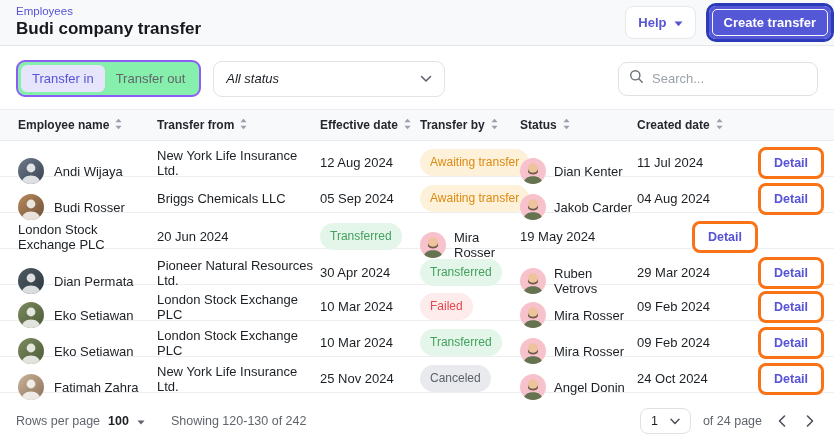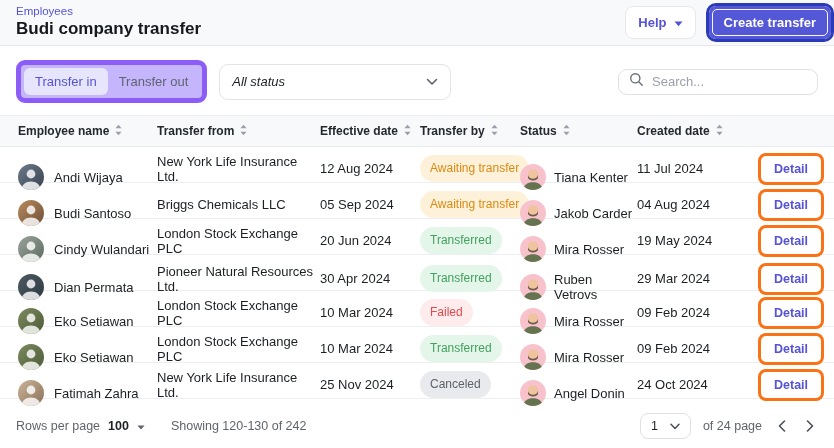--- a/index.html
+++ b/index.html
@@ -44,35 +44,35 @@
   }
   .create-btn::after {
     content: ""; position: absolute; inset: 3px;
     border: 1.5px solid rgba(255,255,255,.95); border-radius: 5px;
     pointer-events: none;
   }
 
   
   .toolbar { display: flex; align-items: center; padding: 14px 16px 12px 16px; flex: 0 0 auto; }
   .segment {
-    display: flex; border: 5px solid #8b5cf6; border-radius: 9px; padding: 3px; background: #c4b5fd;
+    display: flex; border: 2px solid #8b5cf6; border-radius: 9px; padding: 3px; background: #86efac;
   }
   .seg-item {
     font-size: 13px; padding: 6px 11px; border-radius: 6px; color: #60646c;
     cursor: pointer; background: transparent; border: none; font-family: inherit;
   }
   .seg-item.active { background: #e6e5fb; color: #5753d5; }
   .status-select {
     margin-left: 12px; width: 232px; height: 36px;
     border: 1px solid #e2e3e9; border-radius: 9px; background: #fff;
     display: flex; align-items: center; justify-content: space-between;
     padding: 0 12px; font-size: 13px; color: #1c2024; cursor: pointer; font-style: italic;
   }
   .search-box {
-    margin-left: auto; width: 200px; height: 26px;
+    margin-left: auto; width: 200px; height: 34px;
     border: 1px solid #e0e1e6; border-radius: 9px; background: #fff;
     display: flex; align-items: center; gap: 8px; padding: 0 10px;
   }
   .search-box input {
     border: none; outline: none; font-size: 13px; width: 100%;
     font-family: inherit; color: #1c2024; background: transparent;
   }
   .search-box input::placeholder { color: #9ba1aa; }
 
   
@@ -242,37 +242,37 @@
       <span class="badge awaiting">Awaiting transfer</span>
     </div>
     <div class="cell-by">
       <span class="avatar" style="background:#f7c2cc;">
         <svg width="26" height="26" viewBox="0 0 26 26">
           <path d="M3.5 26 c0-5.2 4.2-7.8 9.5-7.8 s9.5 2.6 9.5 7.8 Z" fill="#657350"></path>
           <circle cx="13" cy="10.5" r="5.2" fill="#eec39e"></circle>
           <path d="M8 11 a5.2 5.2 0 0 0 10 0 l0 3 a5.2 3.4 0 0 1 -10 0 Z" fill="#6e5a49"></path>
         </svg>
       </span>
-      <span>Tiana Kenter</span>
+      <span>Dian Kenter</span>
     </div>
     <div>11 Jul 2024</div>
     <div class="cell-action">
       <button class="detail-btn">Detail</button>
     </div>
   </div>
 
   <div class="row grid-cols">
     <div class="cell-emp">
       <span class="avatar" style="background: linear-gradient(135deg, rgb(185, 139, 94), rgb(110, 79, 55));">
         <svg width="26" height="26" viewBox="0 0 26 26">
           <circle cx="13" cy="10" r="4.4" fill="rgba(255,255,255,0.82)"></circle>
           <path d="M3.5 26 c0-5.6 4.2-8.6 9.5-8.6 s9.5 3 9.5 8.6 Z" fill="rgba(255,255,255,0.82)"></path>
         </svg>
       </span>
-      <span>Budi Santoso</span>
+      <span>Budi Rosser</span>
     </div>
     <div>Briggs Chemicals LLC</div>
     <div>05 Sep 2024</div>
     <div>
       <span class="badge awaiting">Awaiting transfer</span>
     </div>
     <div class="cell-by">
       <span class="avatar" style="background:#f7c2cc;">
         <svg width="26" height="26" viewBox="0 0 26 26">
           <path d="M3.5 26 c0-5.2 4.2-7.8 9.5-7.8 s9.5 2.6 9.5 7.8 Z" fill="#657350"></path>
@@ -282,29 +282,20 @@
       </span>
       <span>Jakob Carder</span>
     </div>
     <div>04 Aug 2024</div>
     <div class="cell-action">
       <button class="detail-btn">Detail</button>
     </div>
   </div>
 
   <div class="row grid-cols">
-    <div class="cell-emp">
-      <span class="avatar" style="background: linear-gradient(135deg, rgb(154, 163, 155), rgb(93, 107, 96));">
-        <svg width="26" height="26" viewBox="0 0 26 26">
-          <circle cx="13" cy="10" r="4.4" fill="rgba(255,255,255,0.82)"></circle>
-          <path d="M3.5 26 c0-5.6 4.2-8.6 9.5-8.6 s9.5 3 9.5 8.6 Z" fill="rgba(255,255,255,0.82)"></path>
-        </svg>
-      </span>
-      <span>Cindy Wulandari</span>
-    </div>
     <div>London Stock Exchange PLC</div>
     <div>20 Jun 2024</div>
     <div>
       <span class="badge success">Transferred</span>
     </div>
     <div class="cell-by">
       <span class="avatar" style="background:#f7c2cc;">
         <svg width="26" height="26" viewBox="0 0 26 26">
           <path d="M3.5 26 c0-5.2 4.2-7.8 9.5-7.8 s9.5 2.6 9.5 7.8 Z" fill="#657350"></path>
           <circle cx="13" cy="10.5" r="5.2" fill="#eec39e"></circle>

